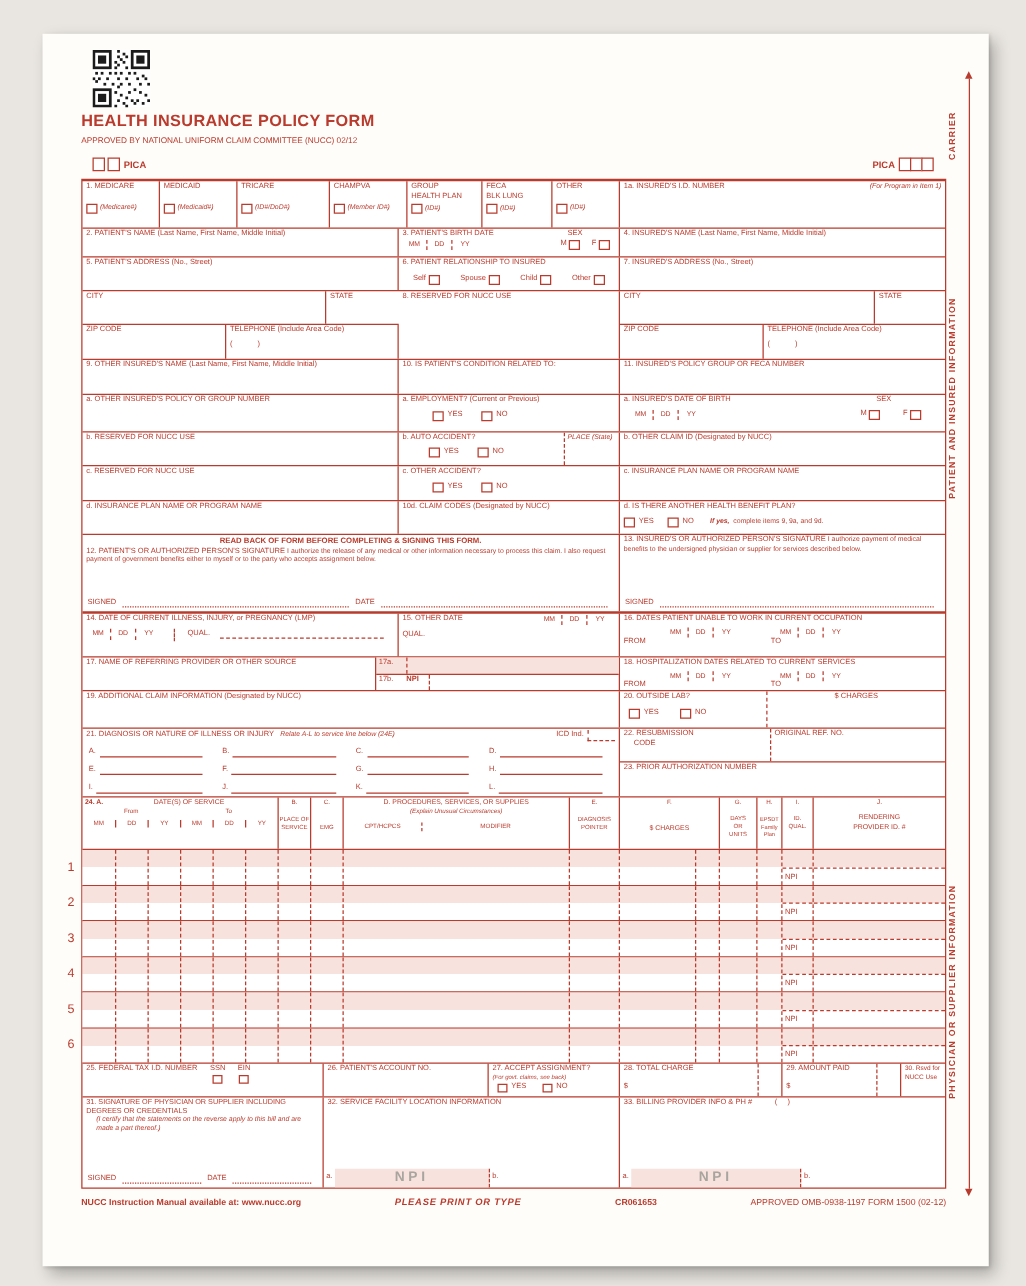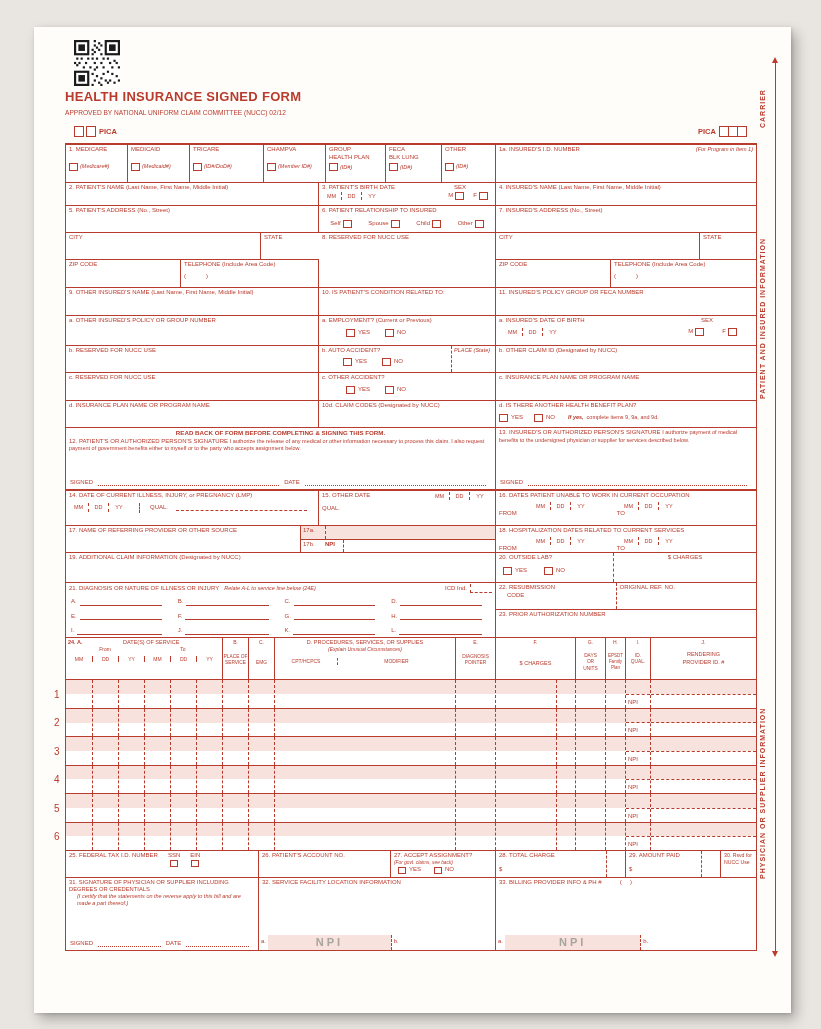--- a/index.html
+++ b/index.html
@@ -132,21 +132,21 @@
       <rect x="18" y="19" width="1" height="1"></rect>
         <rect x="20" y="18" width="1" height="1"></rect>
         <rect x="13" y="15" width="1" height="1"></rect>
       <rect x="19" y="16" width="1" height="1"></rect>
         <rect x="15" y="19" width="1" height="1"></rect>
         <rect x="8" y="20" width="1" height="1"></rect>
       <rect x="12" y="20" width="1" height="1"></rect>
     </g>
   </svg>
 
-  <div class="ttl">HEALTH INSURANCE SIGNED FORM</div>
+  <div class="ttl">HEALTH INSURANCE POLICY FORM</div>
   <div class="appr">APPROVED BY NATIONAL UNIFORM CLAIM COMMITTEE (NUCC) 02/12</div>
 
   <div class="picaL">
     <span class="pbx"></span>
     <span class="pbx"></span>
     <span>PICA</span>
   </div>
   <div class="picaR">
     <span>PICA</span>
     <span class="fx">
@@ -835,20 +835,26 @@
               <span class="npig">NPI</span>
             </div>
           <span class="al dashl">b.</span>
           <div style="flex:1"></div>
         </div>
       </div>
     </div>
 
   </div>
 
+  <div class="foot">
+    <span class="bd">NUCC Instruction Manual available at: www.nucc.org</span>
+    <span class="bd" style="font-style:italic;letter-spacing:.6px;font-size:7.5px">PLEASE PRINT OR TYPE</span>
+    <span class="bd">CR061653</span>
+    <span>APPROVED OMB-0938-1197 FORM 1500 (02-12)</span>
+  </div>
 
   <div class="vl" style="top:50px;height:64px">CARRIER</div>
   <div class="vl" style="top:118px;height:346px">PATIENT AND INSURED INFORMATION</div>
   <div class="vl" style="top:610px;height:312px">PHYSICIAN OR SUPPLIER INFORMATION</div>
   <div class="rule"></div>
   <div class="arr up"></div>
   <div class="arr dn"></div>
 
 </div>
 

